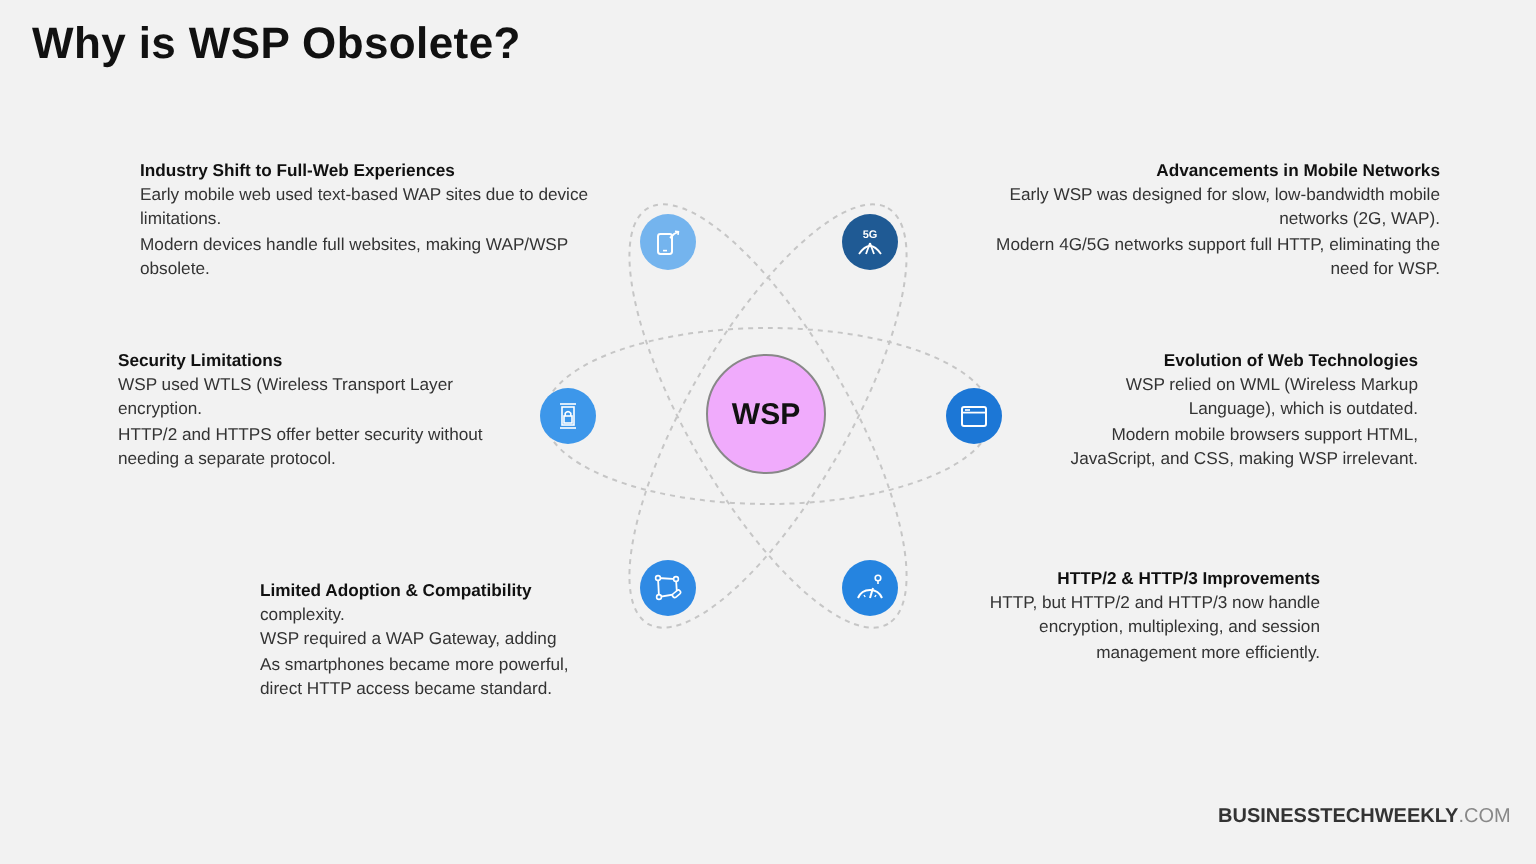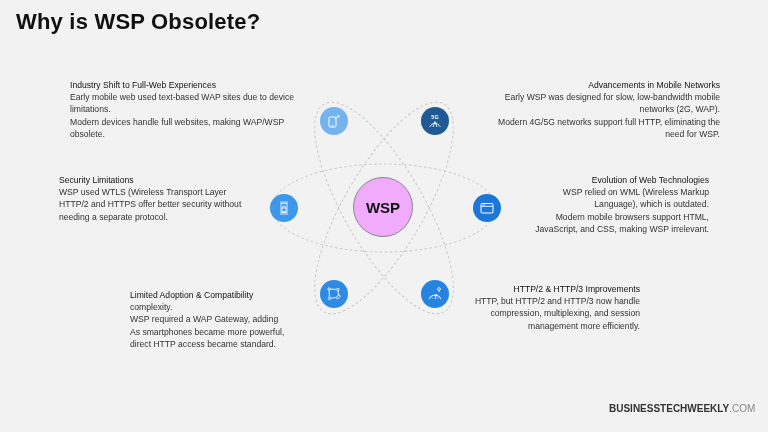--- a/index.html
+++ b/index.html
@@ -13,21 +13,21 @@
   .title {
     position: absolute; left: 16px; top: 9px;
     font-size: 22px; font-weight: bold; color: #111;
     font-family: "Liberation Sans", sans-serif;
     letter-spacing: 0.2px;
   }
   .block {
     position: absolute;
     font-size: 8.6px; line-height: 12.2px; color: #333;
   }
-  .block .h { font-weight: normal; color: #111; display: block; }
+  .block .h { font-weight: bold; color: #111; display: block; }
   .block .p { display: block; }
   .right { text-align: right; }
   #diagram { position: absolute; left: 0; top: 0; }
   .node {
     position: absolute; width: 28px; height: 28px; border-radius: 50%;
     display: flex; align-items: center; justify-content: center;
   }
   .center-node {
     position: absolute; left: 353px; top: 177px; width: 60px; height: 60px;
     border-radius: 50%; background: #f0abfc; border: 1.5px solid #888;
@@ -129,42 +129,43 @@
   <span class="h">Advancements in Mobile Networks</span>
   <span class="p">Early WSP was designed for slow, low-bandwidth mobile</span>
   <span class="p">networks (2G, WAP).</span>
   <span class="p">Modern 4G/5G networks support full HTTP, eliminating the</span>
   <span class="p">need for WSP.</span>
 </div>
 
 <div class="block" style="left:59px; top:174px; width:210px;">
   <span class="h">Security Limitations</span>
   <span class="p">WSP used WTLS (Wireless Transport Layer</span>
+  <span class="p">encryption.</span>
   <span class="p">HTTP/2 and HTTPS offer better security without</span>
   <span class="p">needing a separate protocol.</span>
 </div>
 
 <div class="block right" style="left:508px; top:174px; width:201px;">
   <span class="h">Evolution of Web Technologies</span>
   <span class="p">WSP relied on WML (Wireless Markup</span>
   <span class="p">Language), which is outdated.</span>
   <span class="p">Modern mobile browsers support HTML,</span>
   <span class="p">JavaScript, and CSS, making WSP irrelevant.</span>
 </div>
 
 <div class="block" style="left:130px; top:289px; width:180px;">
   <span class="h">Limited Adoption &amp; Compatibility</span>
   <span class="p">complexity.</span>
   <span class="p">WSP required a WAP Gateway, adding</span>
   <span class="p">As smartphones became more powerful,</span>
   <span class="p">direct HTTP access became standard.</span>
 </div>
 
-<div class="block right" style="left:460px; top:283px; width:180px;">
+<div class="block right" style="left:480px; top:283px; width:180px;">
   <span class="h">HTTP/2 &amp; HTTP/3 Improvements</span>
   <span class="p">HTTP, but HTTP/2 and HTTP/3 now handle</span>
-  <span class="p">compression, multiplexing, and session</span>
+  <span class="p">encryption, multiplexing, and session</span>
   <span class="p">management more efficiently.</span>
 </div>
 
 <div class="brand">
   <span class="b1">BUSINESSTECHWEEKLY</span><span class="b2">.COM</span>
 </div>
 
 </body></html>

